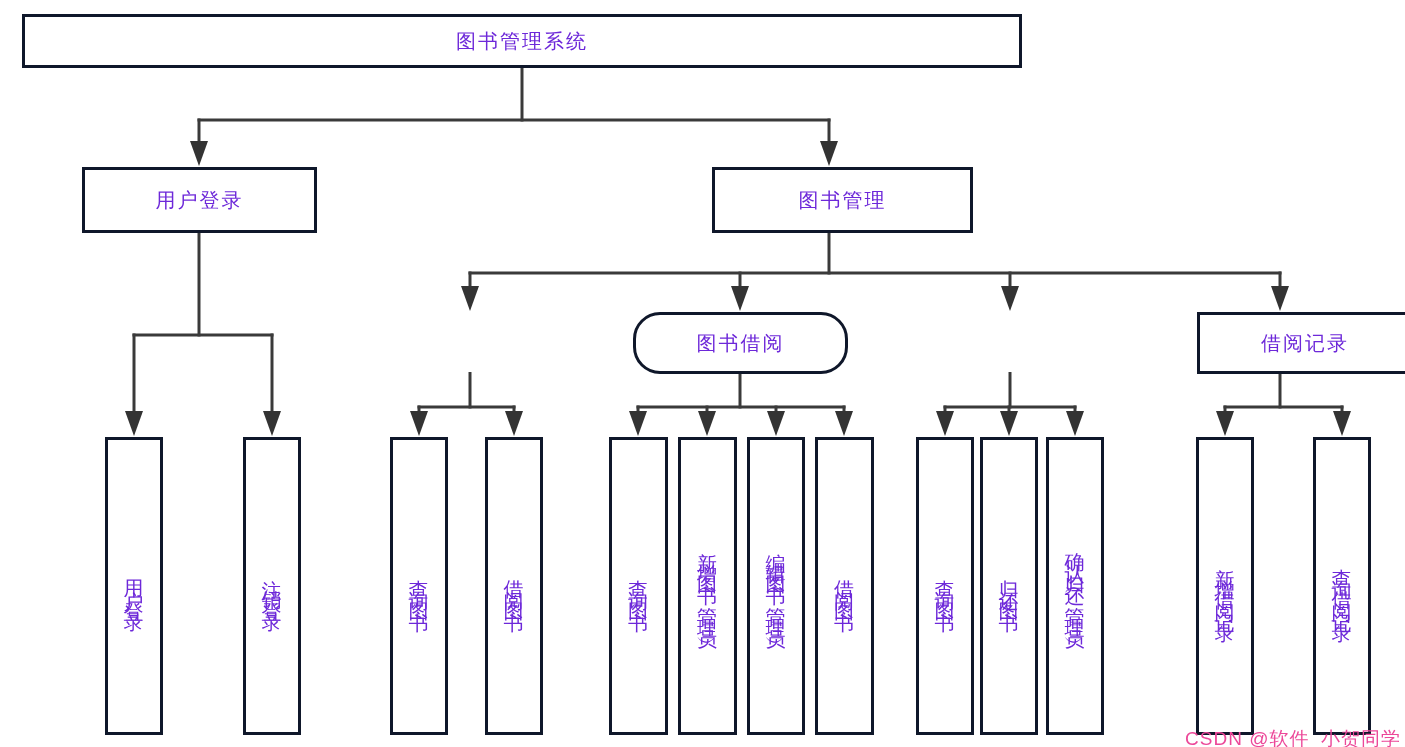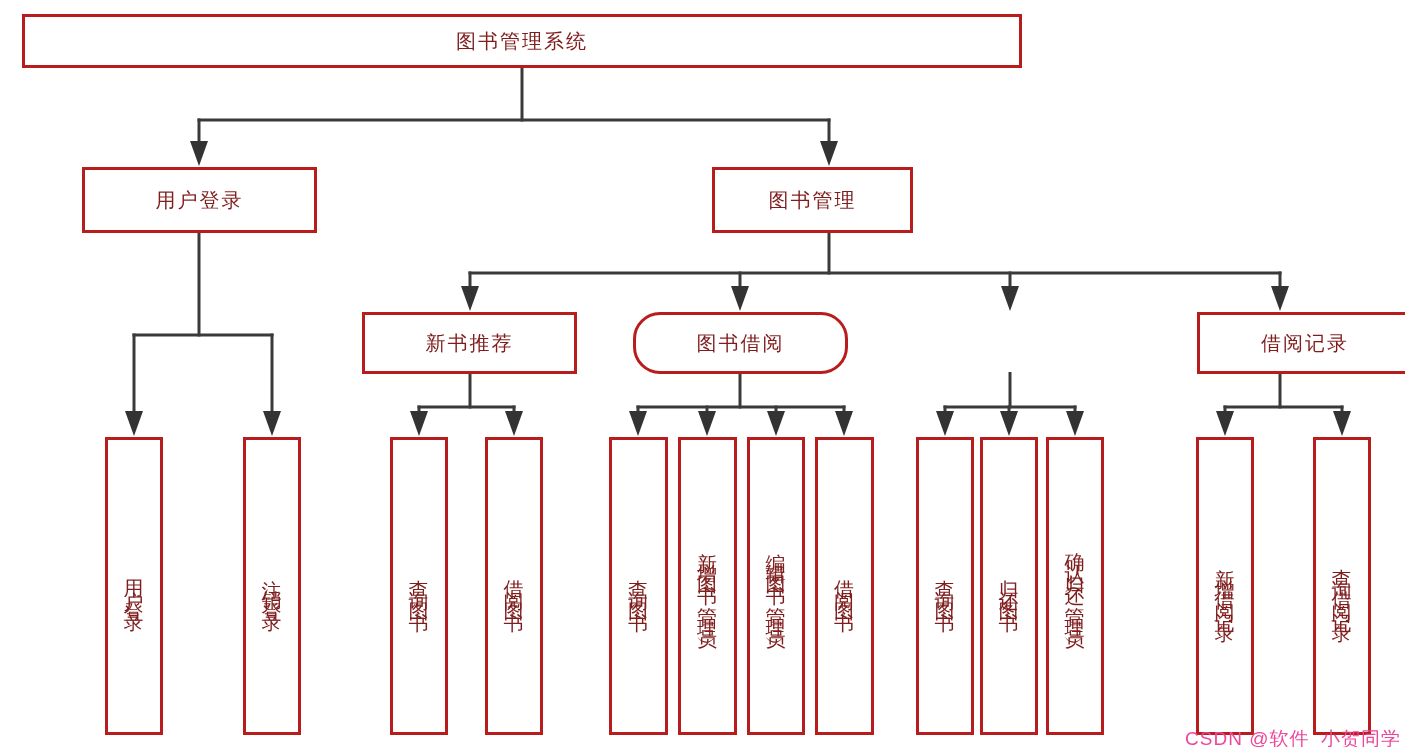--- a/index.html
+++ b/index.html
@@ -10,23 +10,23 @@
     font-family:"Liberation Sans", sans-serif;
     overflow:hidden;
   }
   .connectors{position:absolute;left:0;top:0;width:1405px;height:747px;}
   .connectors line{stroke:#3a3a3a;stroke-width:3;}
   .connectors polygon{fill:#333333;}
   .node{
     position:absolute;
     box-sizing:border-box;
     background:#ffffff;
-    border:3px solid #b91c1c;
+    border:3px solid #0f172a;
     display:flex;align-items:center;justify-content:center;
-    color:#7f1d1d;
+    color:#6d28d9;
   }
   .hnode{font-size:20px;letter-spacing:2px;white-space:nowrap;}
   .vnode{font-size:20px;}
   .vnode .vtext{
     writing-mode:vertical-rl;
     letter-spacing:11px;
     line-height:1;
     white-space:nowrap;
   }
   .watermark{
@@ -120,27 +120,24 @@
     </g>
   </svg>
 
   <div class="node hnode" style="left:22px;top:14px;width:1000px;height:54px;">
     <span>图书管理系统</span>
   </div>
 
   <div class="node hnode" style="left:82px;top:167px;width:235px;height:66px;">
     <span>用户登录</span>
   </div>
-  <div class="node hnode" style="left:712px;top:167px;width:201px;height:66px;">
+  <div class="node hnode" style="left:712px;top:167px;width:261px;height:66px;">
     <span>图书管理</span>
   </div>
 
-  <div class="node hnode" style="left:362px;top:312px;width:215px;height:62px;">
-    <span>新书推荐</span>
-  </div>
   <div class="node hnode" style="left:633px;top:312px;width:215px;height:62px;border-radius:27px;">
     <span>图书借阅</span>
   </div>
   <div class="node hnode" style="left:1197px;top:312px;width:216px;height:62px;">
     <span>借阅记录</span>
   </div>
 
   <div class="node vnode" style="left:105px;top:437px;width:58px;height:298px;">
     <span class="vtext">用户登录</span>
   </div>

